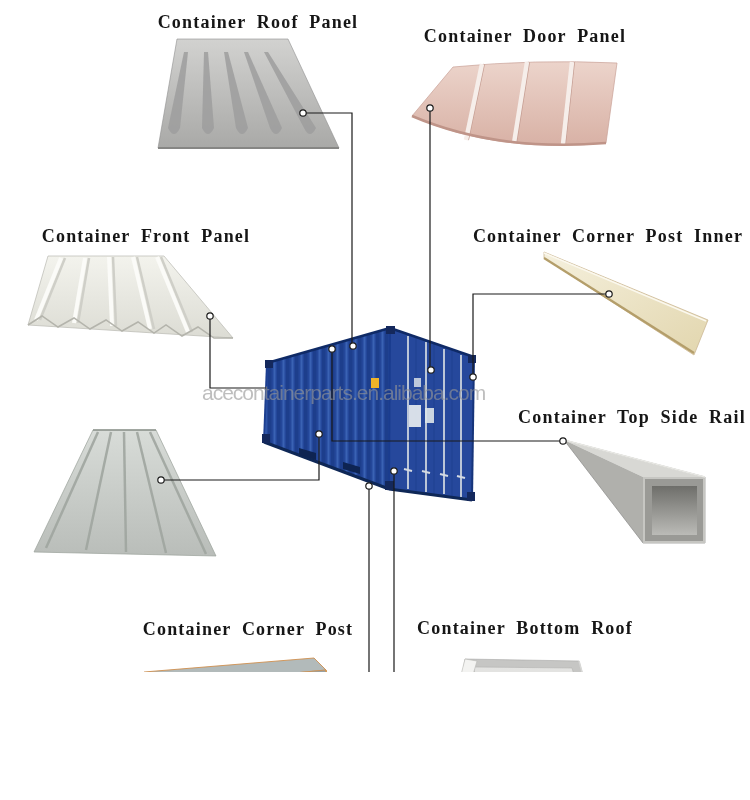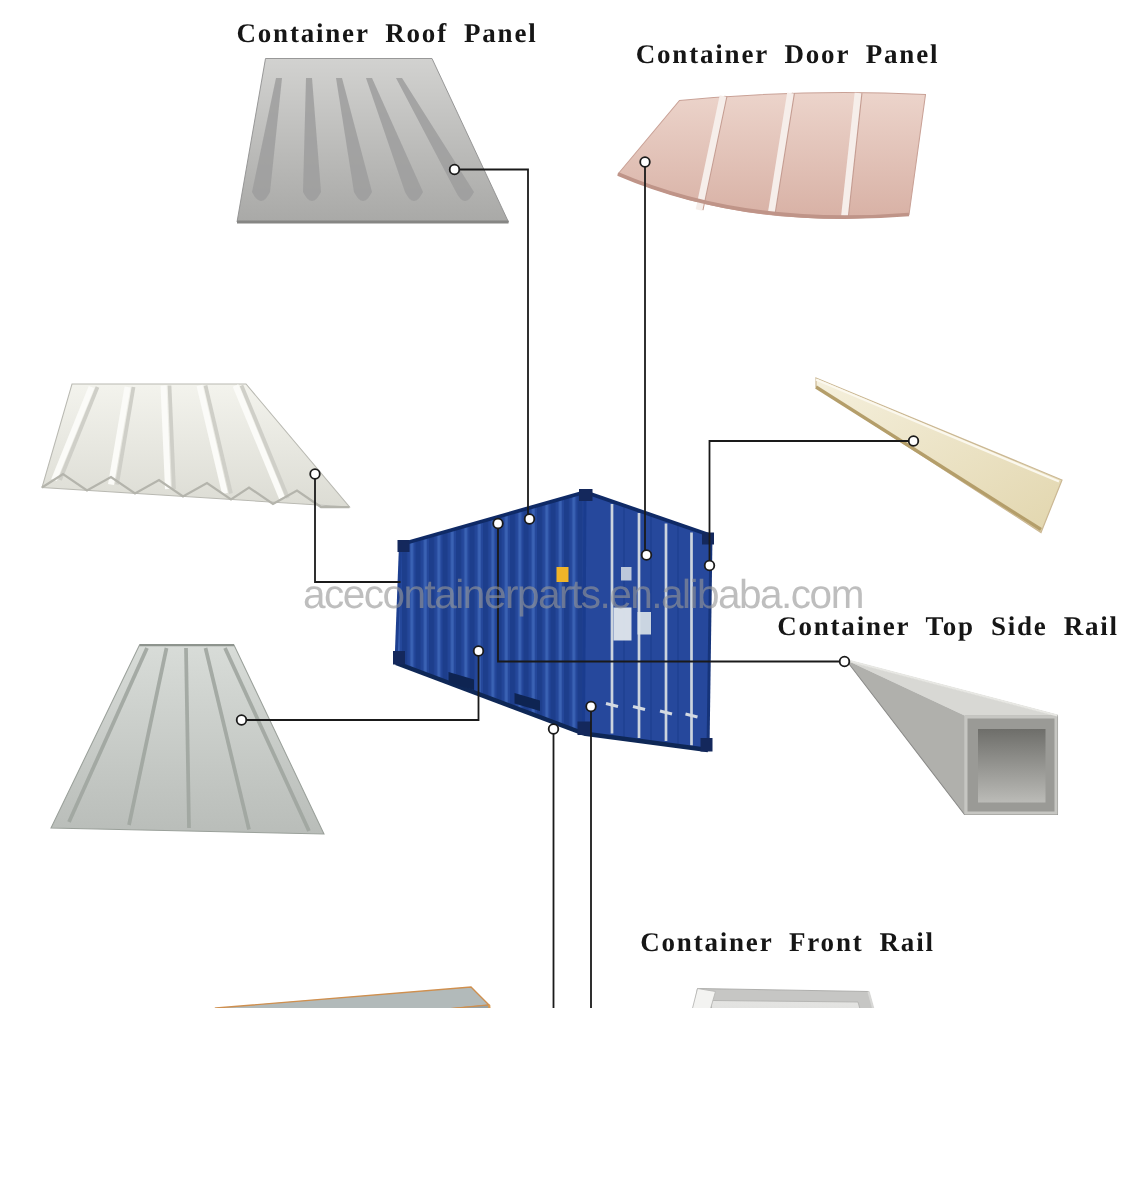--- a/index.html
+++ b/index.html
@@ -1,21 +1,21 @@
 <!DOCTYPE html>
 <html><head>
 <meta charset="utf-8">
 <style>
   html,body{margin:0;padding:0;background:#ffffff;}
   .canvas{position:relative;width:750px;height:672px;background:#ffffff;overflow:hidden;
           font-family:"Liberation Serif",serif;margin-left:16px;}
   .part-label{position:absolute;transform:translateX(-50%);font-weight:700;font-size:18px;
           letter-spacing:1.2px;word-spacing:5px;color:#161616;white-space:nowrap;}
   .watermark{position:absolute;left:186px;top:381px;font-family:"Liberation Sans",sans-serif;
-          font-size:27px;letter-spacing:-1px;color:rgba(150,150,150,0.62);white-space:nowrap;z-index:5;}
+          font-size:21px;letter-spacing:-1px;color:rgba(150,150,150,0.62);white-space:nowrap;z-index:5;}
   svg.scene{position:absolute;left:0;top:0;z-index:1;}
 </style>
 </head>
 <body>
 
 <div class="canvas">
 
   <svg class="scene" width="750" height="800" viewBox="0 0 750 800">
     <defs>
       <linearGradient id="gRoof" x1="0" y1="0" x2="0" y2="1">
@@ -224,23 +224,26 @@
         <circle cx="353" cy="486" r="3.2" fill="#ffffff"></circle>
         <circle cx="460" cy="688" r="3.2" fill="#ffffff"></circle>
       </g>
     </g>
   </svg>
 
   <div class="part-label" style="left:242px;top:12px">Container Roof Panel</div>
 
   <div class="part-label" style="left:509px;top:26px">Container Door Panel</div>
 
-
+  <div class="part-label" style="left:130px;top:226px">Container Front Panel</div>
+
+  <div class="part-label" style="left:592px;top:226px">Container Corner Post Inner</div>
 
 
   <div class="part-label" style="left:616px;top:407px">Container Top Side Rail</div>
 
-
-  <div class="part-label" style="left:509px;top:618px">Container Front Rail</div>
+  <div class="part-label" style="left:232px;top:619px">Container Corner Post</div>
+
+  <div class="part-label" style="left:509px;top:618px">Container Bottom Roof</div>
 
   <div class="watermark">acecontainerparts.en.alibaba.com</div>
 
 </div>
 
 </body></html>

